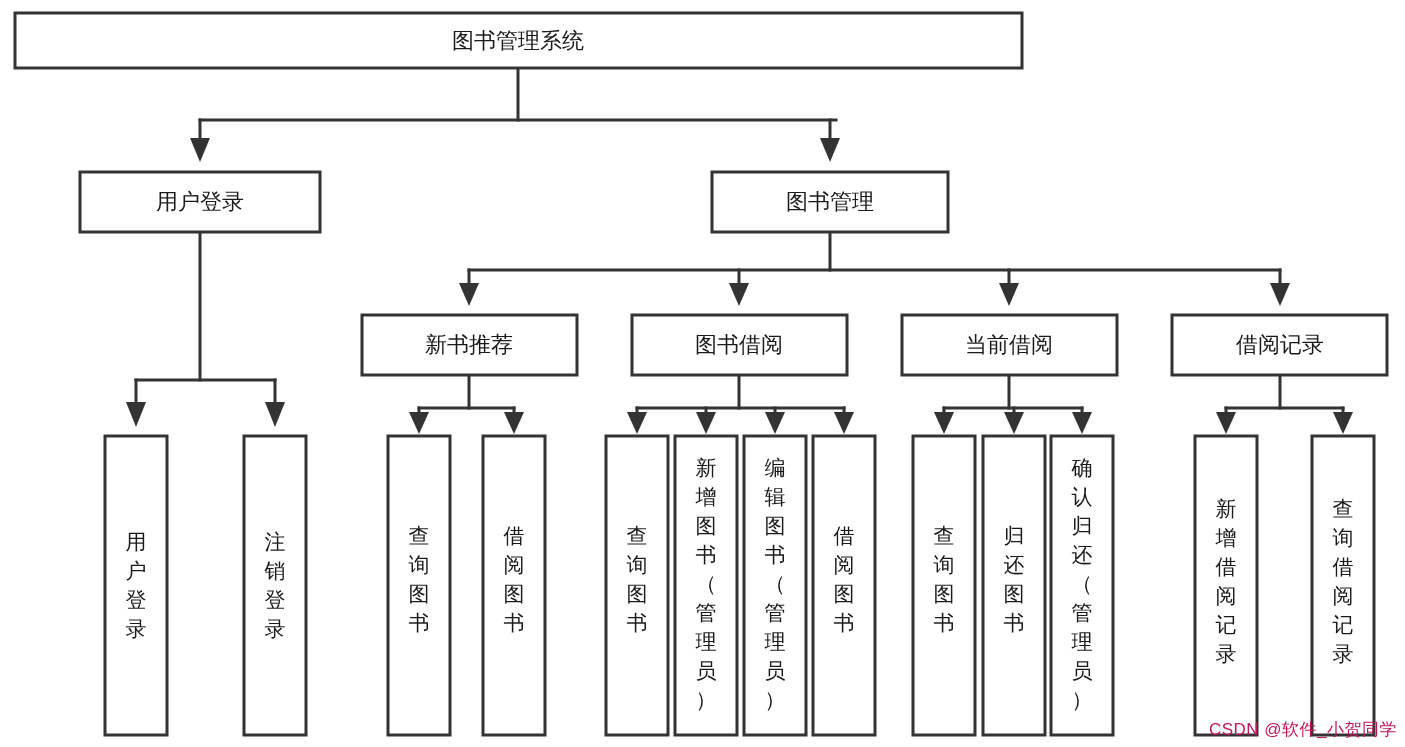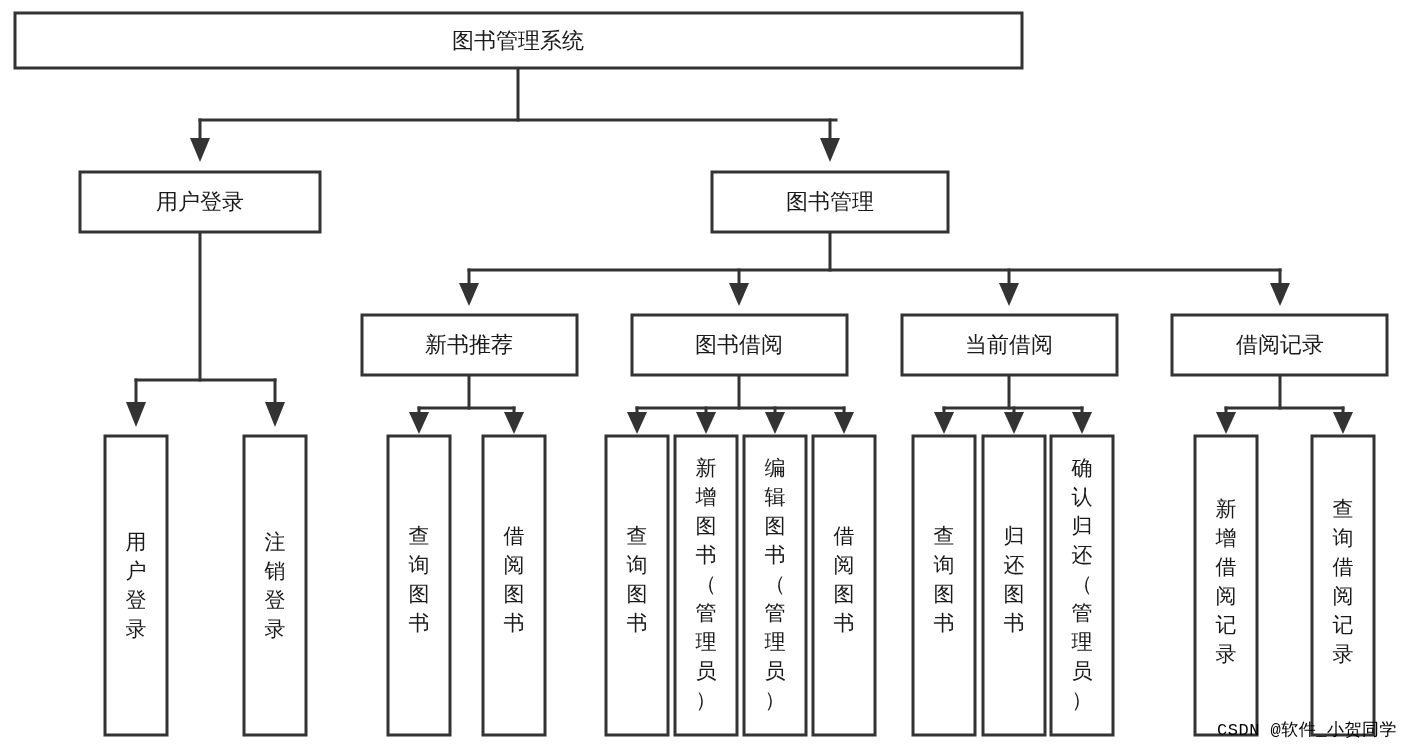--- a/index.html
+++ b/index.html
@@ -52,23 +52,23 @@
   .node-label-vertical {
     fill: #1a1a1a;
     font-family: "DejaVu Sans", "Liberation Sans", sans-serif;
     font-size: 21px;
     text-anchor: middle;
   }
   .watermark {
     position: absolute;
     right: 8px;
     bottom: 6px;
-    font-family: Liberation Mono, monospace;
+    font-family: Liberation Sans, sans-serif;
     font-size: 17px;
-    color: #000000;
+    color: #be185d;
     letter-spacing: 0.5px;
     white-space: nowrap;
     pointer-events: none;
     margin-top: 7px;
   }
 </style>
 </head>
 <body>
 
 <div id="diagram-root">

